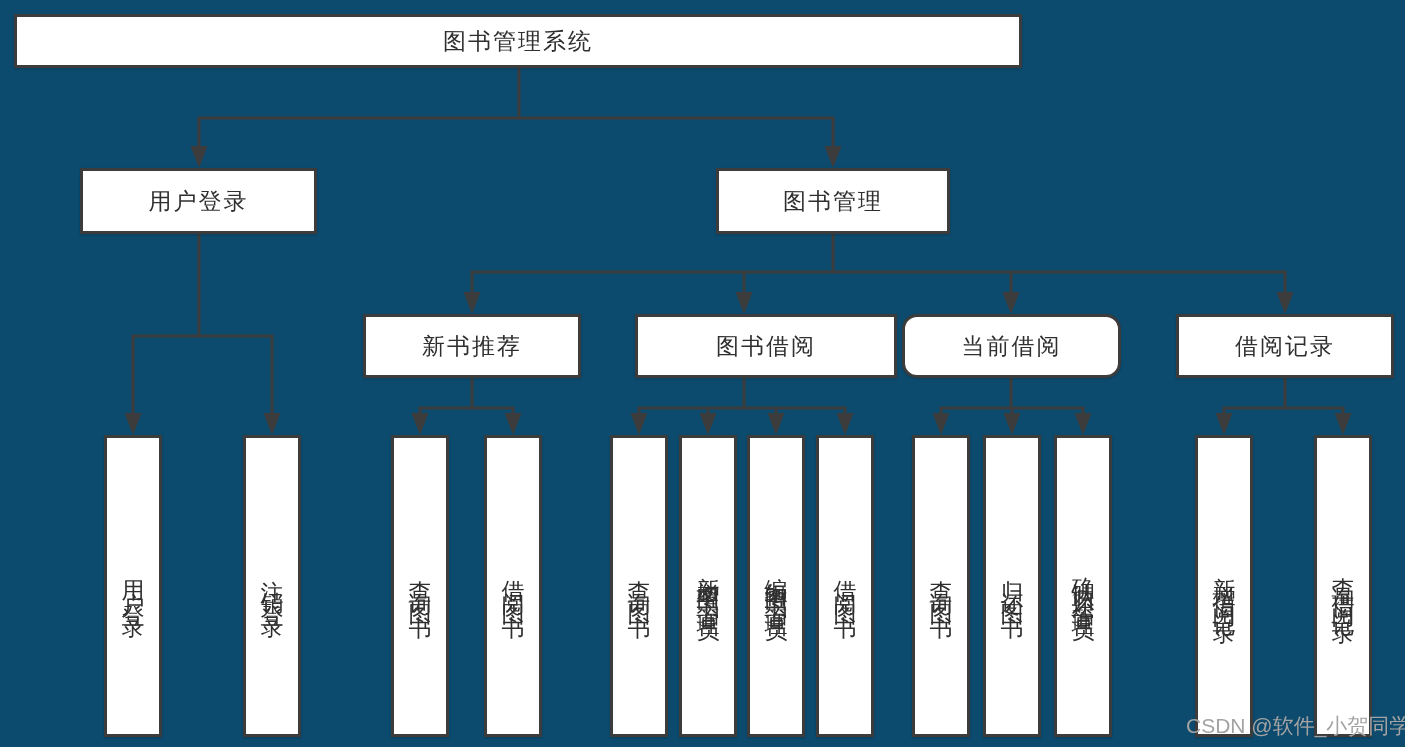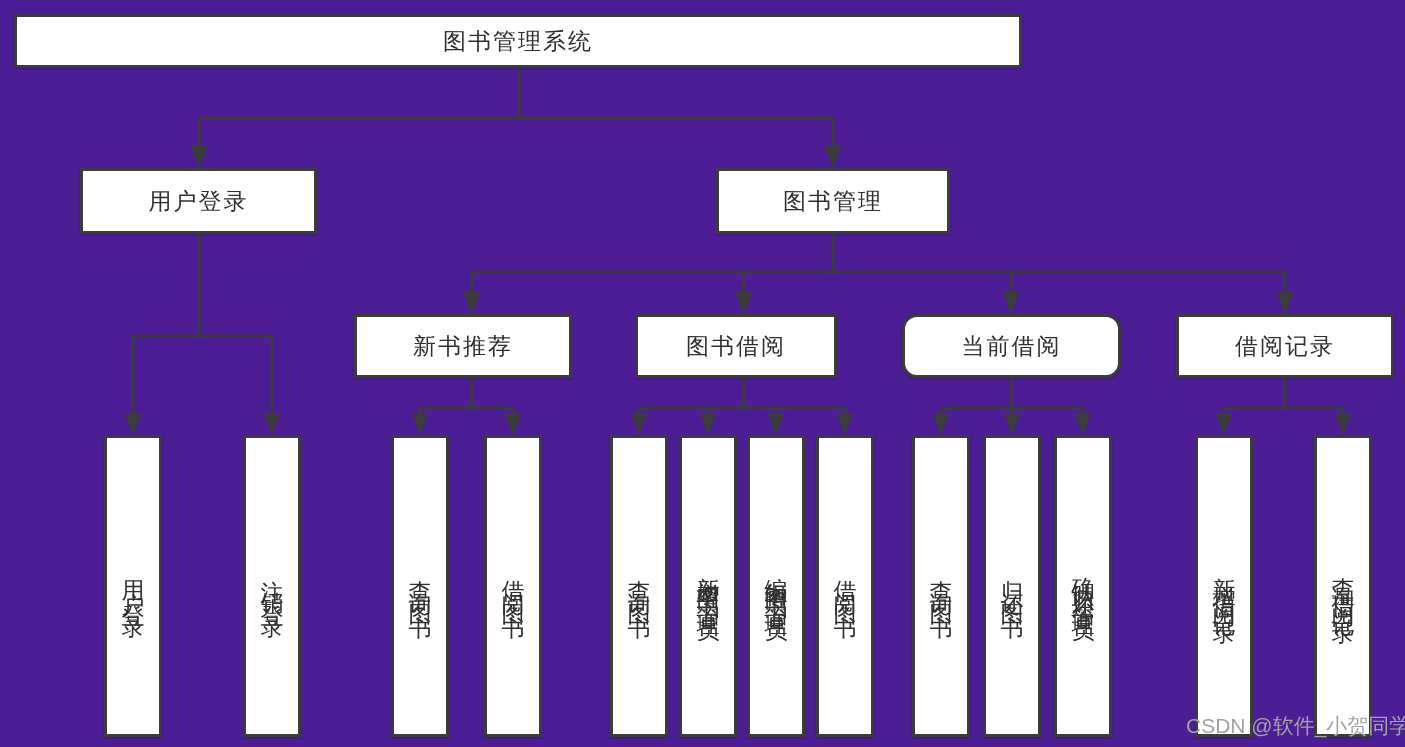--- a/index.html
+++ b/index.html
@@ -1,20 +1,20 @@
 <!DOCTYPE html>
 <html><head>
 <meta charset="utf-8">
 <style>
   html, body { margin: 0; padding: 0; background: #ffffff; }
   .stage {
     position: relative;
     width: 1405px;
     height: 747px;
-    background: #4c1d95;
+    background: #0c4a6e;
     font-family: "Liberation Sans", sans-serif;
     overflow: hidden;
   }
   .connectors {
     position: absolute;
     left: 0; top: 0;
     pointer-events: none;
   }
   .node {
     position: absolute;
@@ -113,24 +113,24 @@
     <span class="h-label">图书管理系统</span>
   </div>
 
   <div class="node" style="left:80px; top:168px; width:237px; height:66px;">
     <span class="h-label">用户登录</span>
   </div>
   <div class="node" style="left:716px; top:168px; width:234px; height:66px;">
     <span class="h-label">图书管理</span>
   </div>
 
-  <div class="node" style="left:354px; top:314px; width:218px; height:64px;">
+  <div class="node" style="left:363px; top:314px; width:218px; height:64px;">
     <span class="h-label">新书推荐</span>
   </div>
-  <div class="node" style="left:635px; top:314px; width:202px; height:64px;">
+  <div class="node" style="left:635px; top:314px; width:262px; height:64px;">
     <span class="h-label">图书借阅</span>
   </div>
   <div class="node" style="left:902px; top:314px; width:219px; height:64px;border-radius:15px;">
     <span class="h-label">当前借阅</span>
   </div>
   <div class="node" style="left:1176px; top:314px; width:218px; height:64px;">
     <span class="h-label">借阅记录</span>
   </div>
 
   <div class="node leaf" style="left:104px; top:435px; width:58px; height:302px;">

